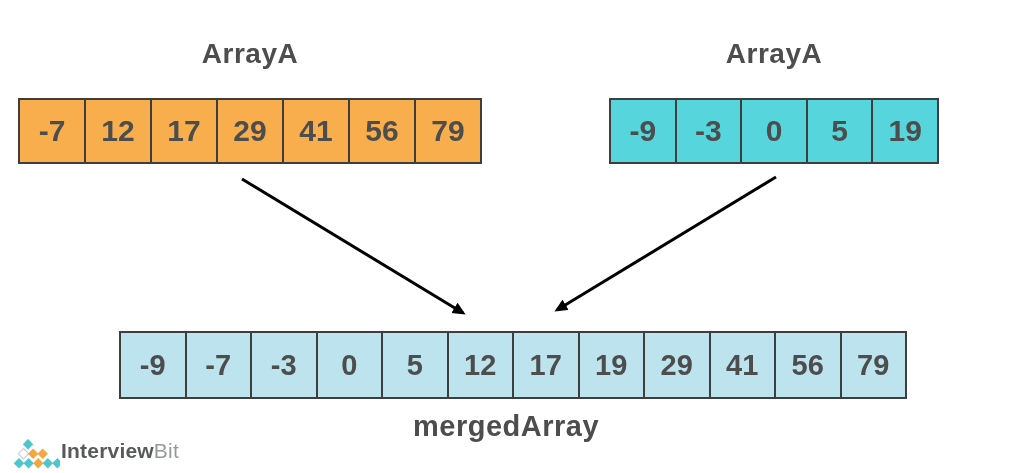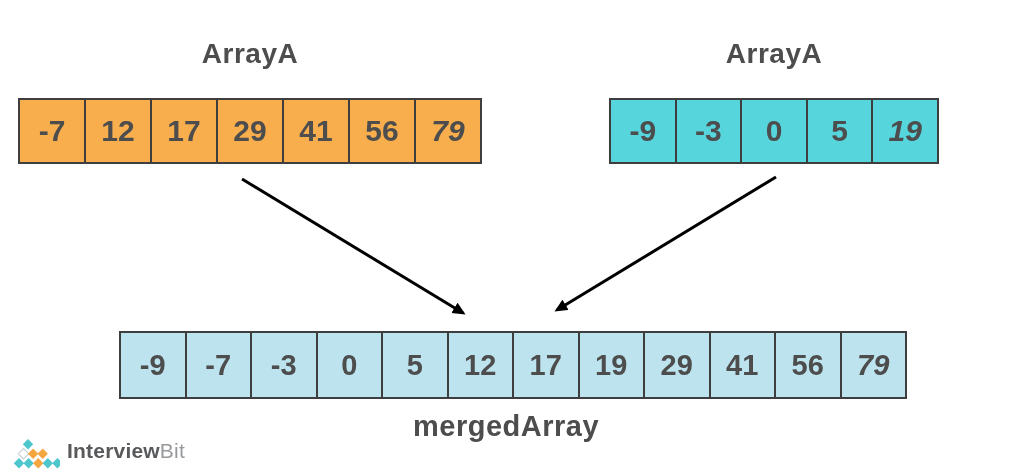--- a/index.html
+++ b/index.html
@@ -34,21 +34,21 @@
   .array .cell {
     flex: 1;
     display: flex;
     align-items: center;
     justify-content: center;
     font-size: 30px;
     font-weight: 700;
     color: var(--cell-text, #4d4d4d);
     border-right: 2px solid var(--cell-border, #3e3e3e);
   }
-  .array .cell:last-child { border-right: none; font-style: italic; }
+  .array .cell:last-child { border-right: none; }
 
   .array-a { left: 18px;  top: 98px;  width: 464px; height: 66px; background: var(--array-a-fill, #f9ae4d); }
   .array-a .cell { background: var(--array-a-fill, #f9ae4d); }
 
   .array-b { left: 609px; top: 98px;  width: 330px; height: 66px; background: var(--array-b-fill, #57d5dc); }
   .array-b .cell { background: var(--array-b-fill, #57d5dc); }
 
   .array-merged { left: 119px; top: 331px; width: 788px; height: 68px; background: var(--merged-fill, #bde4ee); }
   .array-merged .cell { background: var(--merged-fill, #bde4ee); font-size: 29px; }
 
@@ -58,21 +58,21 @@
     width: 1024px; height: 473px;
     pointer-events: none;
   }
 
   .logo {
     position: absolute;
     left: 14px;
     top: 433px;
     display: flex;
     align-items: center;
-    gap: 7px;
+    gap: 1px;
   }
   .logo-text { font-size: 21px; letter-spacing: 0.2px; }
   .brand-primary   { font-weight: 700; color: var(--brand-primary-color, #58595b); }
   .brand-secondary { font-weight: 400; color: var(--brand-secondary-color, #97999c); }
 </style>
 </head>
 <body>
 
 <div class="canvas">
 

